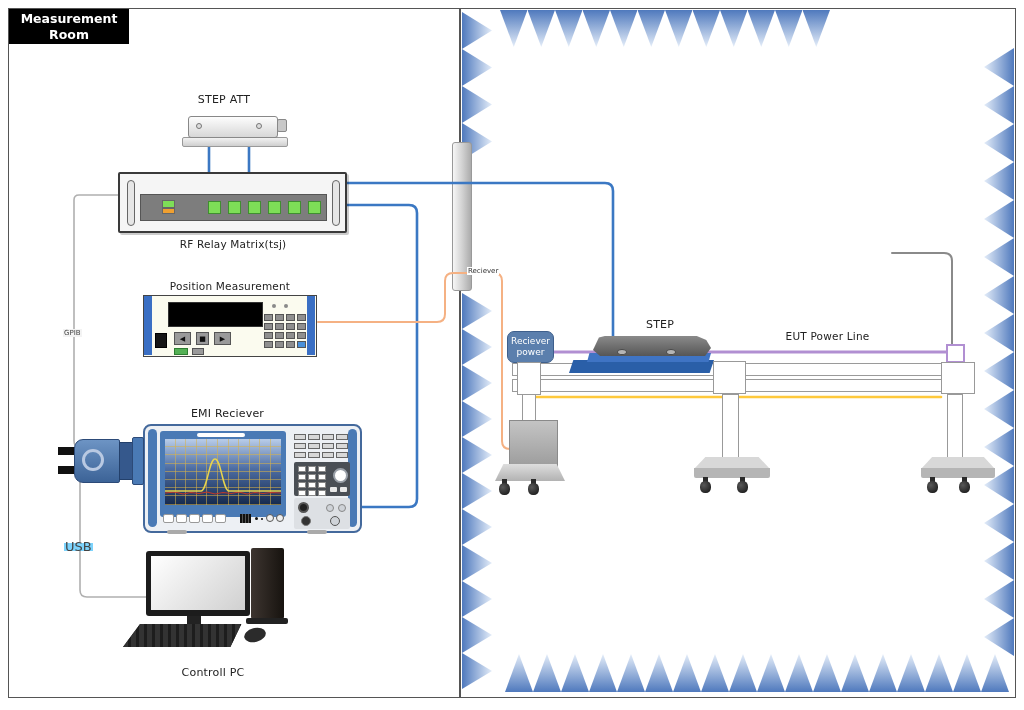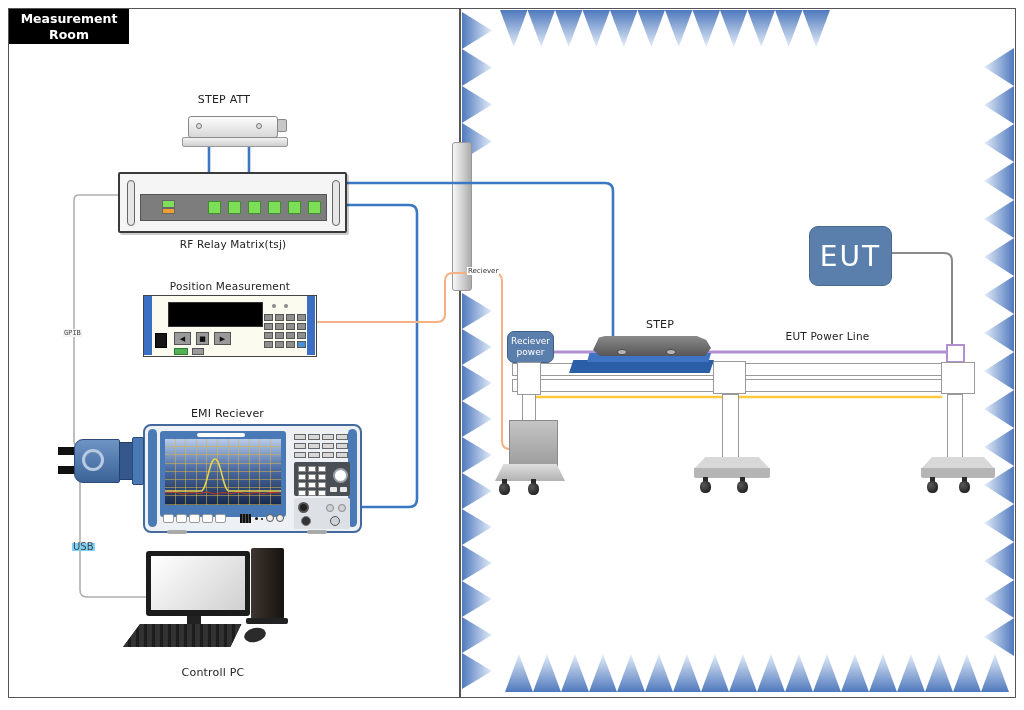--- a/index.html
+++ b/index.html
@@ -106,22 +106,22 @@
       <path stroke-width="2.6" d="M249 147 V172" stroke="#3b78c3"></path>
       <path stroke-width="2.6" d="M347 183 H605 Q613 183 613 191 V350" stroke="#3b78c3"></path>
       <path stroke-width="2.6" d="M347 205 H409 Q417 205 417 213 V499 Q417 507 409 507 H362" stroke="#3b78c3"></path>
       <path stroke-width="2" d="M318 322 H437 Q445 322 445 314 V281 Q445 273 453 273 H494 Q502 273 502 281 V441 Q502 449 510 449 H517" stroke="#f5b183"></path>
       <path stroke-width="3" d="M553 352 H947" stroke="#b18fd2"></path>
       <path stroke-width="2.6" d="M530 397 H941" stroke="#ffc93c"></path>
       <path stroke-width="2" d="M892 253 H944 Q952 253 952 261 V346" stroke="#8a8a8a"></path>
     </g>
   </svg>
 
-  <div class="abs tinylbl" style="left:63px;top:329px;font-family:Liberation Mono, monospace;">GPIB</div>
-  <div class="abs tinylbl" style="left:72px;top:543px;font-size:10px;background:#7dd3fc;">USB</div>
+  <div class="abs tinylbl" style="left:63px;top:329px;">GPIB</div>
+  <div class="abs tinylbl" style="left:64px;top:543px;font-size:13px;background:#7dd3fc;">USB</div>
   <div class="abs tinylbl" style="left:467px;top:267px;background:#fff;color:#333;">Reciever</div>
 
   <div class="abs lbl" style="left:174px;top:93px;width:100px;">STEP ATT</div>
   <div class="abs dev" style="left:182px;top:113px;width:106px;height:36px;">
     <div class="abs" style="left:0px;top:24px;width:106px;height:10px;border:1px solid #999;border-radius:2px;background:linear-gradient(#f2f2f2,#cfcfcf);"></div>
     <div class="abs" style="left:6px;top:3px;width:90px;height:22px;border:1px solid #888;border-radius:3px;background:linear-gradient(#fdfdfd,#d7d7d7);"></div>
     <div class="abs" style="left:14px;top:10px;width:6px;height:6px;border-radius:50%;border:1.5px solid #777;background:#ddd;"></div>
     <div class="abs" style="left:74px;top:10px;width:6px;height:6px;border-radius:50%;border:1.5px solid #777;background:#ddd;"></div>
     <div class="abs" style="left:95px;top:6px;width:10px;height:13px;border:1px solid #888;border-radius:2px;background:#c8c8c8;"></div>
   </div>
@@ -291,24 +291,20 @@
   <div class="abs dev" style="left:722px;top:394px;width:17px;height:66px;background:#fff;border:1px solid #999;"></div>
   <div class="abs dev" style="left:694px;top:457px;width:76px;height:12px;clip-path:polygon(15% 0,85% 0,100% 100%,0 100%);background:#d8d8d8;"></div>
   <div class="abs dev" style="left:694px;top:468px;width:76px;height:10px;background:#b5b5b5;border-radius:0 0 2px 2px;"></div>
 
   <div class="abs dev" style="left:946px;top:344px;width:19px;height:19px;background:#fff;border:2px solid #b18fd2;"></div>
   <div class="abs dev" style="left:941px;top:362px;width:34px;height:32px;background:#fff;border:1px solid #999;"></div>
   <div class="abs dev" style="left:947px;top:394px;width:16px;height:66px;background:#fff;border:1px solid #999;"></div>
   <div class="abs dev" style="left:921px;top:457px;width:74px;height:12px;clip-path:polygon(15% 0,85% 0,100% 100%,0 100%);background:#d8d8d8;"></div>
   <div class="abs dev" style="left:921px;top:468px;width:74px;height:10px;background:#b5b5b5;border-radius:0 0 2px 2px;"></div>
 
-  <div class="abs dev" style="left:809px;top:226px;width:83px;height:60px;border-radius:9px;background:#5b7fad;border:1px solid #49688f;
-              color:#fff;display:flex;align-items:center;justify-content:center;">
-    <span style="font-size:28px;letter-spacing:2px;">EUT</span>
-  </div>
   <div class="abs lbl" style="left:775px;top:330px;width:105px;font-size:10.5px;">EUT Power Line</div>
 
 <div class="abs" style="left: 502px; top: 479px; width: 5px; height: 5px; background: rgb(43, 43, 43); z-index: 6;"></div>
     <div class="abs" style="left: 499px; top: 483px; width: 11px; height: 12px; border-radius: 45%; background: radial-gradient(circle at 35% 35%, rgb(88, 88, 88), rgb(16, 16, 16)); z-index: 6;"></div>
     <div class="abs" style="left: 531px; top: 479px; width: 5px; height: 5px; background: rgb(43, 43, 43); z-index: 6;"></div>
     <div class="abs" style="left: 528px; top: 483px; width: 11px; height: 12px; border-radius: 45%; background: radial-gradient(circle at 35% 35%, rgb(88, 88, 88), rgb(16, 16, 16)); z-index: 6;"></div>
     <div class="abs" style="left: 703px; top: 477px; width: 5px; height: 5px; background: rgb(43, 43, 43); z-index: 6;"></div>
     <div class="abs" style="left: 700px; top: 481px; width: 11px; height: 12px; border-radius: 45%; background: radial-gradient(circle at 35% 35%, rgb(88, 88, 88), rgb(16, 16, 16)); z-index: 6;"></div>
     <div class="abs" style="left: 740px; top: 477px; width: 5px; height: 5px; background: rgb(43, 43, 43); z-index: 6;"></div>
     <div class="abs" style="left: 737px; top: 481px; width: 11px; height: 12px; border-radius: 45%; background: radial-gradient(circle at 35% 35%, rgb(88, 88, 88), rgb(16, 16, 16)); z-index: 6;"></div>

